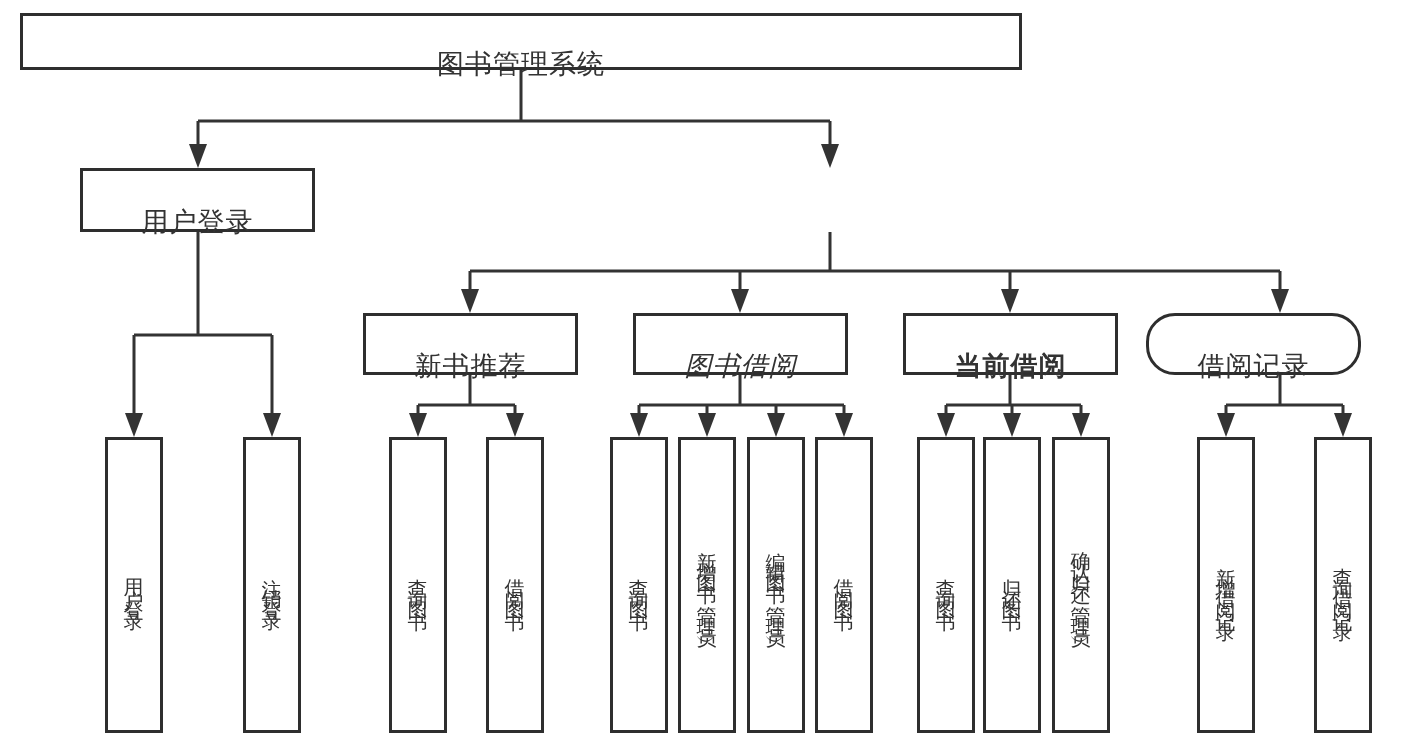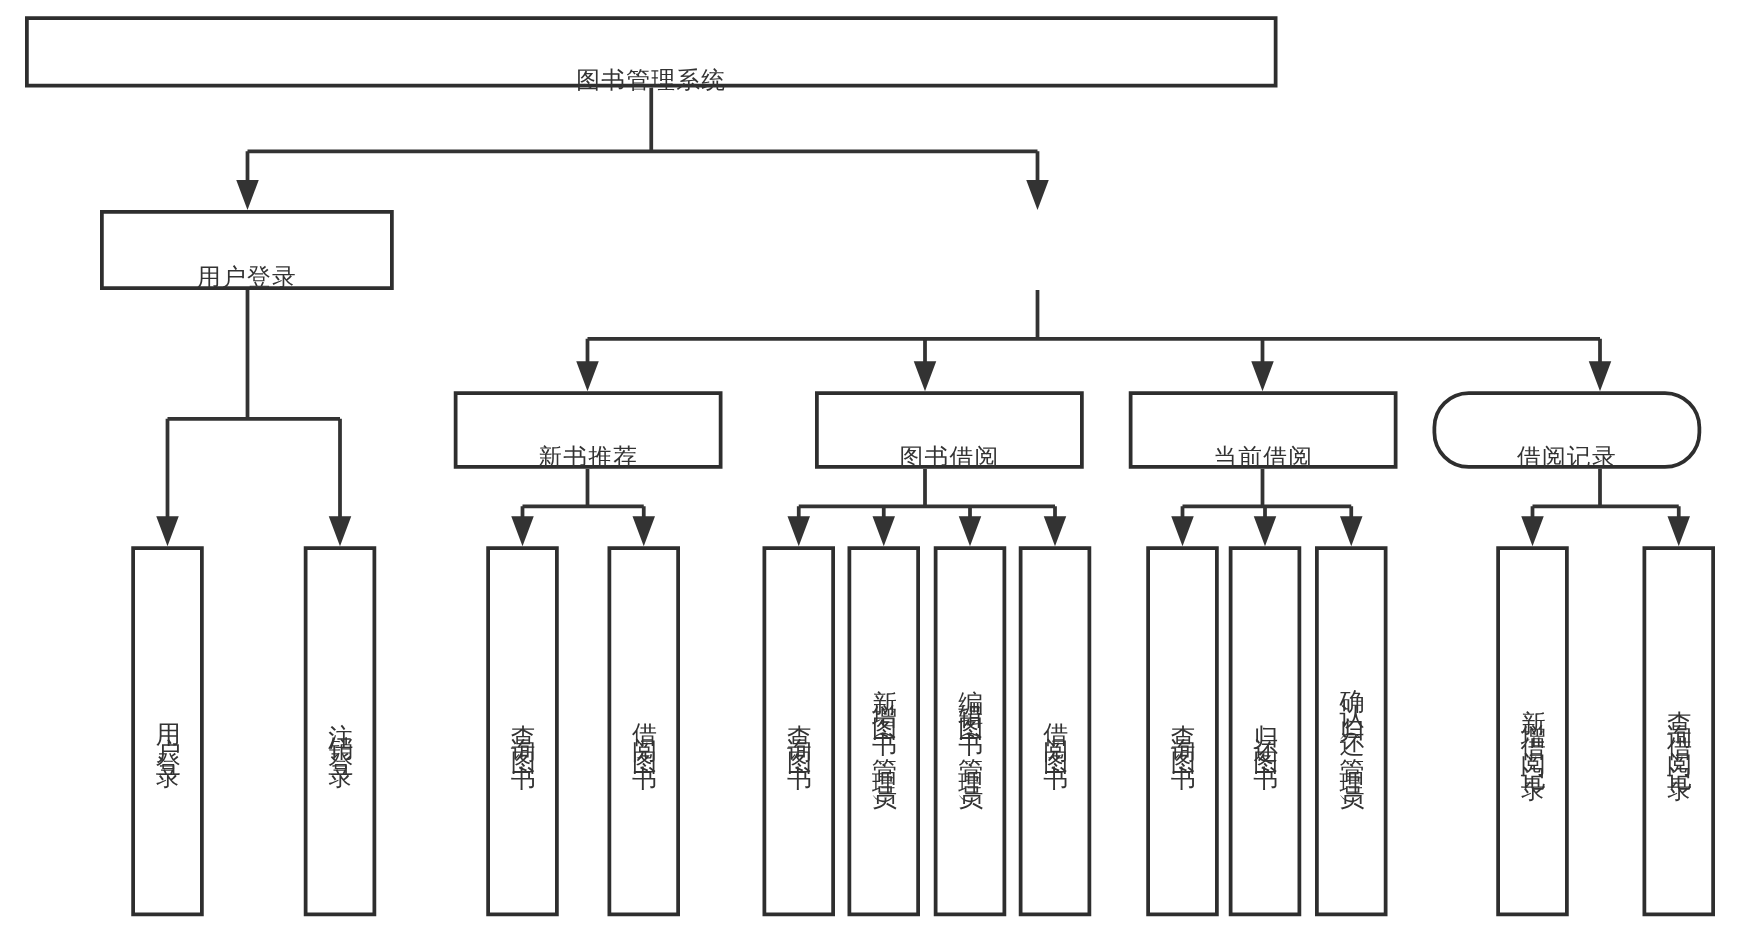--- a/index.html
+++ b/index.html
@@ -21,21 +21,21 @@
   .wires{position:absolute;left:0;top:0;width:1405px;height:747px;pointer-events:none;}
   .wire{stroke:var(--line);stroke-width:3;fill:none;}
   .arrowheads{fill:var(--line);stroke:none;}
   .box{
     position:absolute;box-sizing:border-box;
     border:3px solid var(--border);
     background:#fff;
     display:flex;align-items:center;justify-content:center;
     text-align:center;
   }
-  .h-label{font-size:19px;letter-spacing:1px;white-space:nowrap;margin-top:44px;}
+  .h-label{font-size:27px;letter-spacing:1px;white-space:nowrap;margin-top:44px;}
   .root{left:20px;top:13px;width:1002px;height:57px;}
   .lvl2{top:168px;width:235px;height:64px;}
   .lvl3{top:313px;width:215px;height:62px;}
   .leaf{top:437px;width:58px;height:296px;}
   .v-label{
     writing-mode:vertical-rl;
     text-orientation:mixed;
     font-size:20px;
     letter-spacing:11px;
     line-height:1;
@@ -88,24 +88,24 @@
     <span class="h-label">图书管理系统</span>
   </div>
 
   <div class="box lvl2" style="left:80px;">
     <span class="h-label">用户登录</span>
   </div>
 
   <div class="box lvl3" style="left:363px;">
     <span class="h-label">新书推荐</span>
   </div>
-  <div class="box lvl3" style="left:652px;">
+  <div class="box lvl3" style="left:633px;font-style:italic;">
     <span class="h-label">图书借阅</span>
   </div>
-  <div class="box lvl3" style="left:903px;">
+  <div class="box lvl3" style="left:903px;font-weight:bold;">
     <span class="h-label">当前借阅</span>
   </div>
   <div class="box lvl3" style="left:1146px;border-radius:29px;">
     <span class="h-label">借阅记录</span>
   </div>
 
   <div class="box leaf" style="left:105px;">
     <span class="v-label">用户登录</span>
   </div>
   <div class="box leaf" style="left:243px;">

